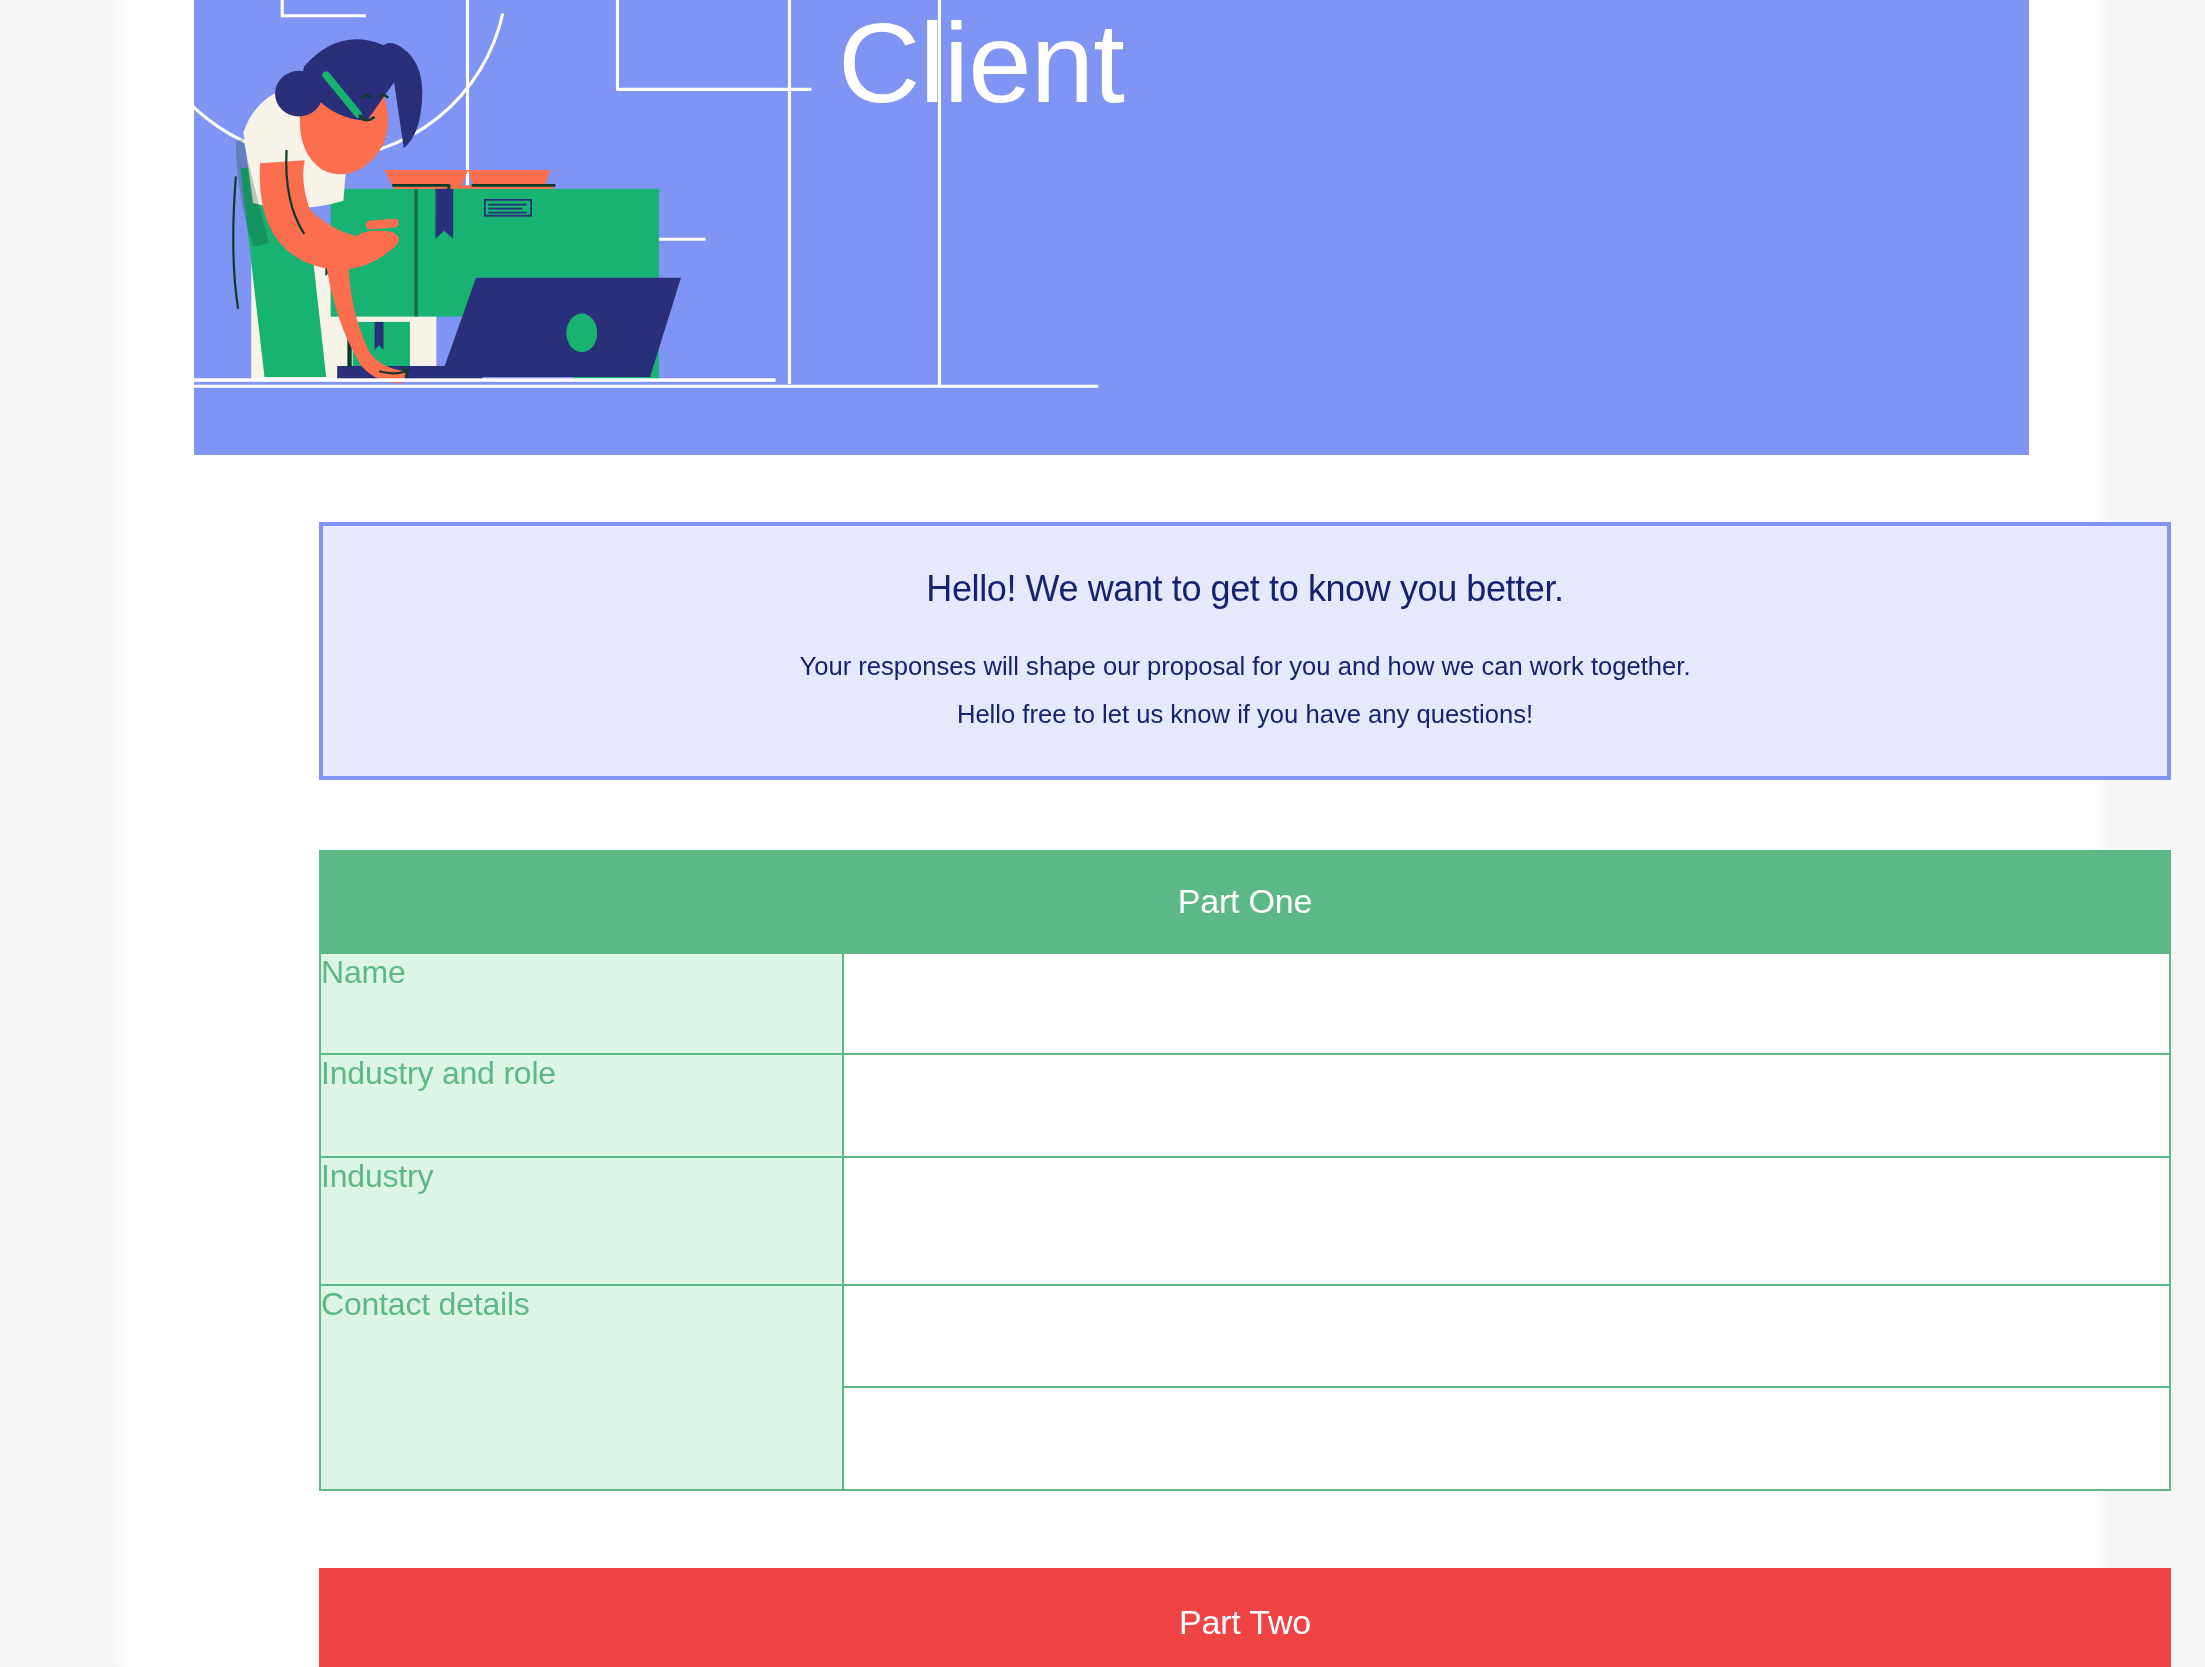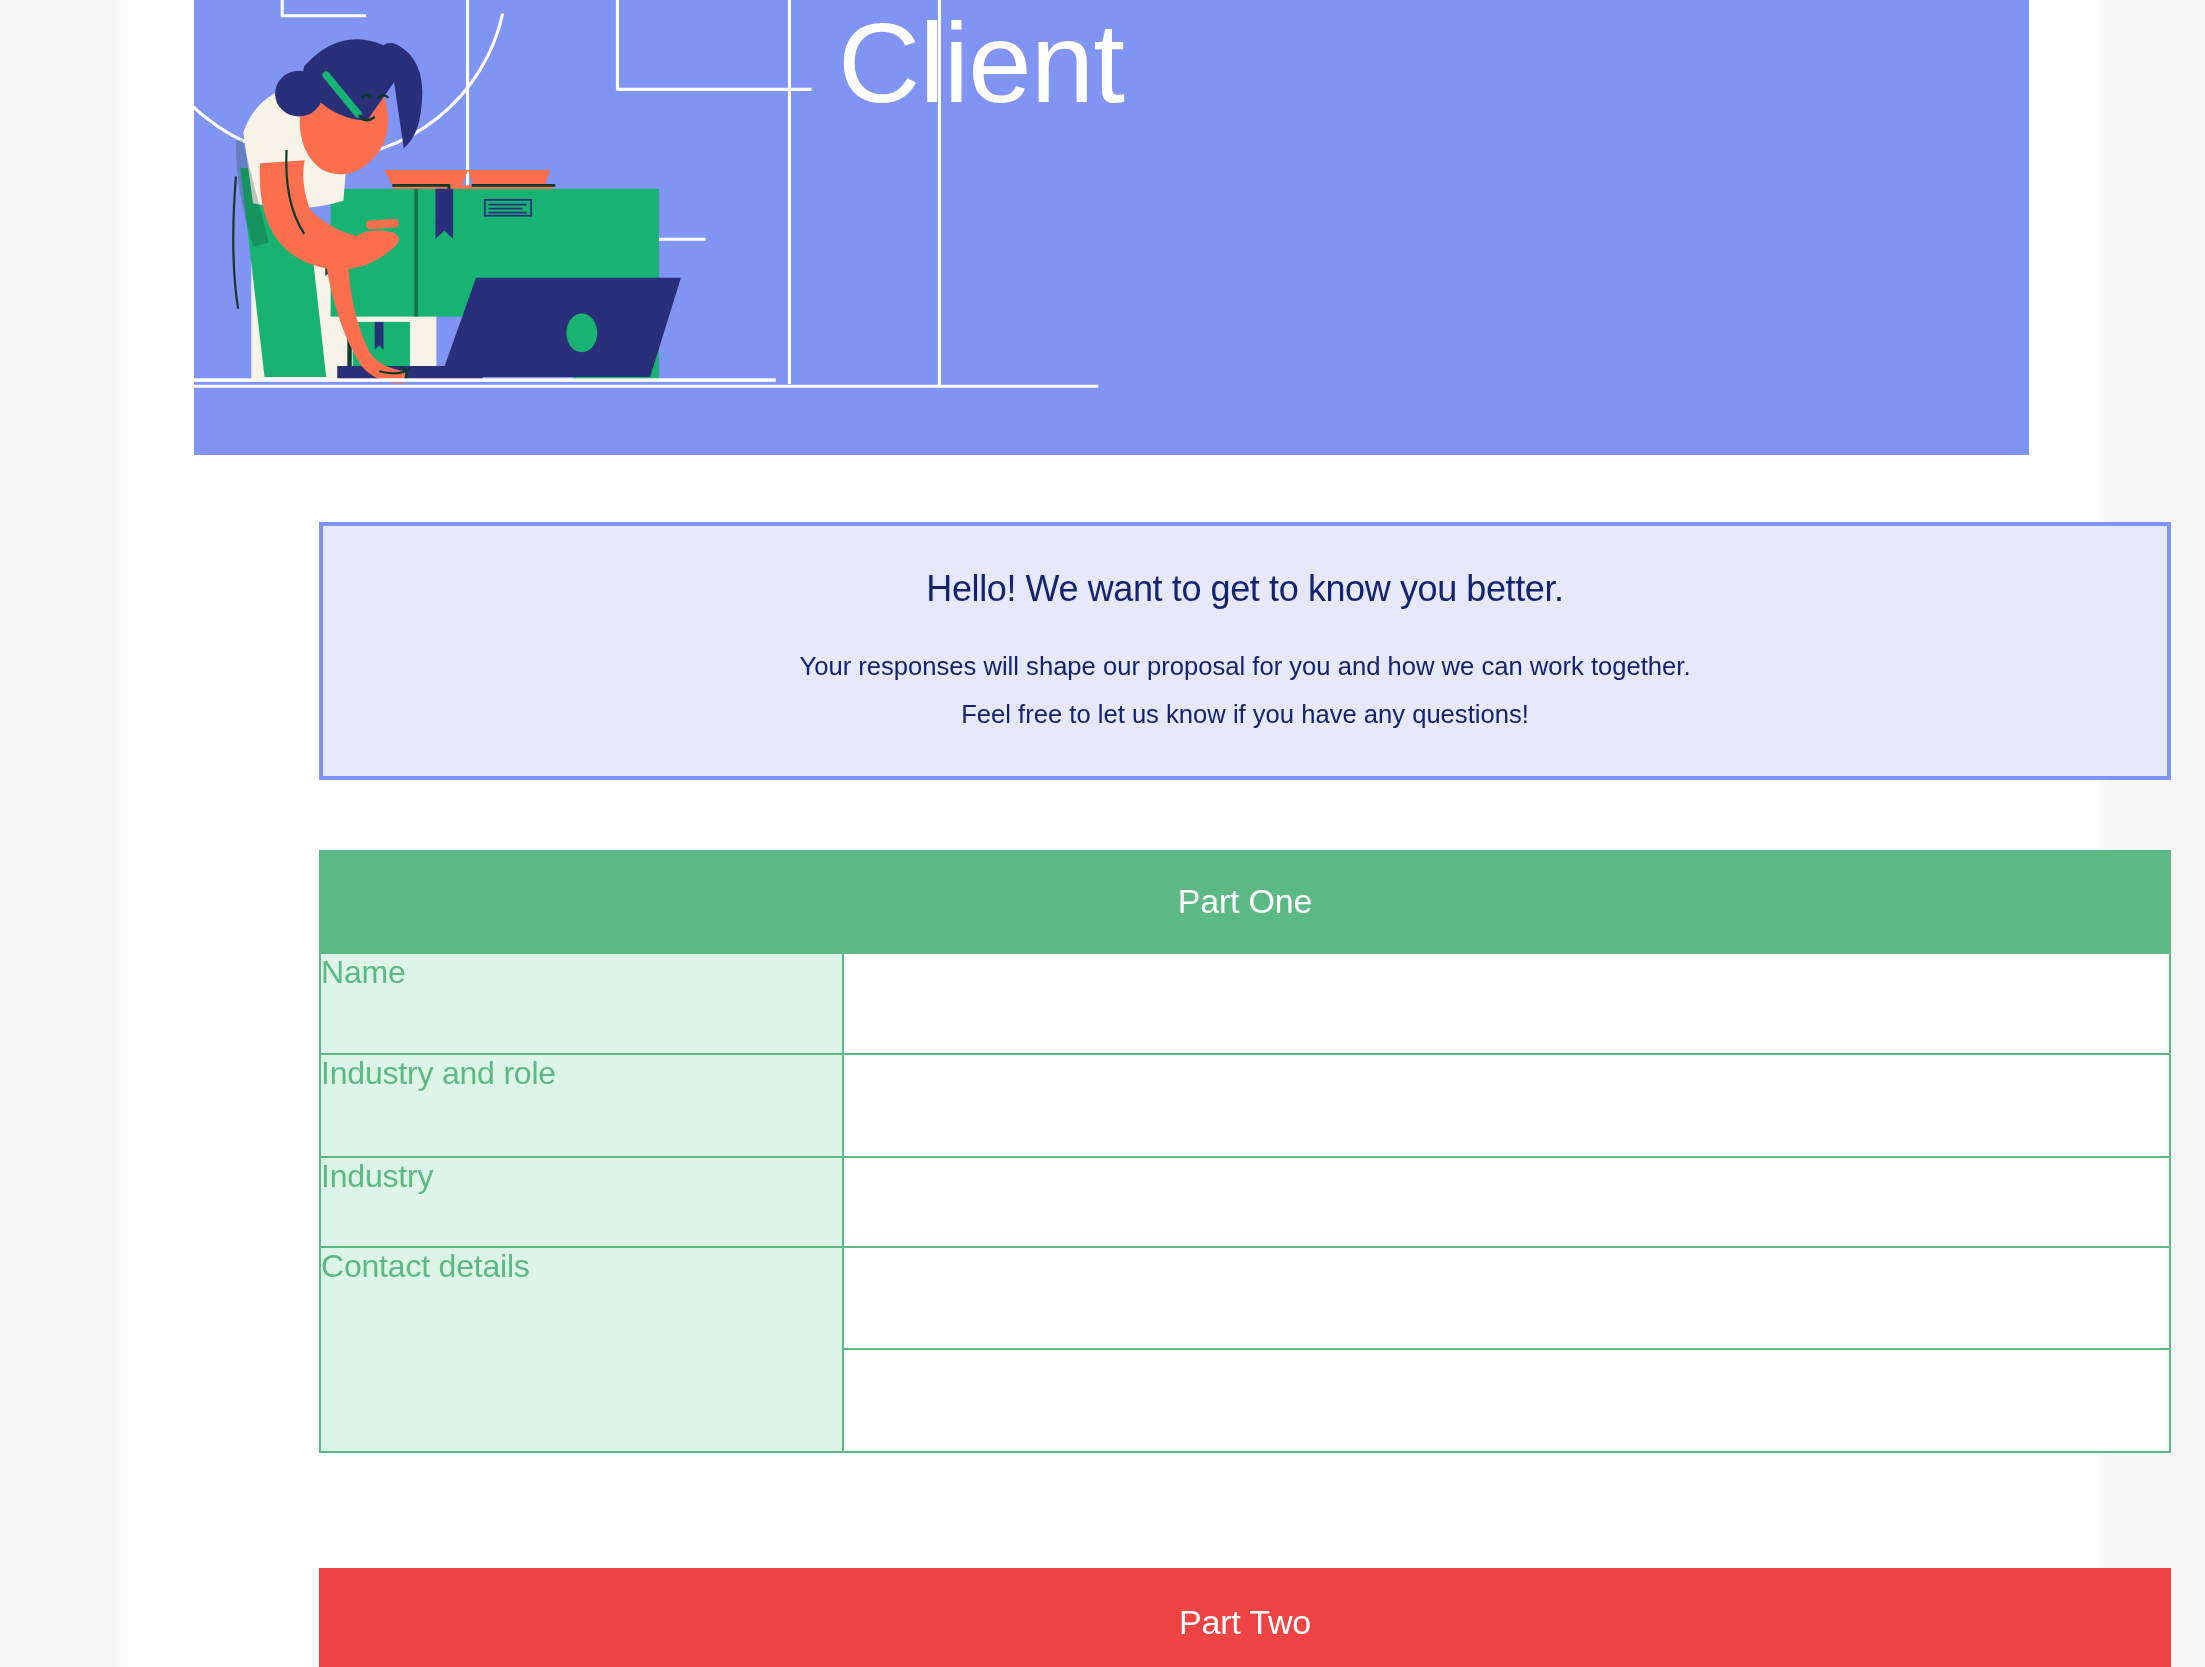--- a/index.html
+++ b/index.html
@@ -121,21 +121,21 @@
   }
   .lbl-cell span {
     font-size: 32px;
     font-weight: 400;
     color: #5cb884;
     letter-spacing: -0.2px;
   }
   .ans-cell { background: #ffffff; }
   .h-1 { height: 101px; }
   .h-2 { height: 103px; }
-  .h-3 { height: 90px; }
+  .h-3 { height: 128px; }
   .h-4a { height: 102px; }
   .h-4b { height: 103px; }
 </style>
 </head>
 <body>
 
 <div class="canvas">
   <div class="page">
 
     <div class="hero">
@@ -237,21 +237,21 @@
       </svg>
 
       <div class="hero-title">
         <span class="l1">Client</span>
       </div>
     </div>
 
     <div class="intro">
       <div class="intro-title">Hello! We want to get to know you better.</div>
       <div class="intro-line">Your responses will shape our proposal for you and how we can work together.</div>
-      <div class="intro-line">Feel free to let us know if you have any questions!</div>
+      <div class="intro-line">Hello free to let us know if you have any questions!</div>
     </div>
 
     <div class="section sec-one">
       <div class="section-header">Part One</div>
       <table class="tbl">
         <tbody>
           <tr>
             <td class="lbl-cell h-1">
               <span>Name</span>
             </td>

